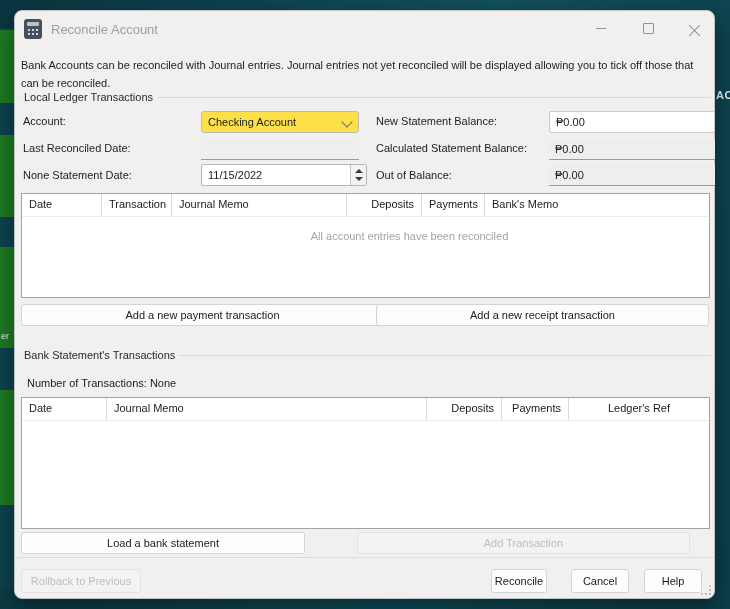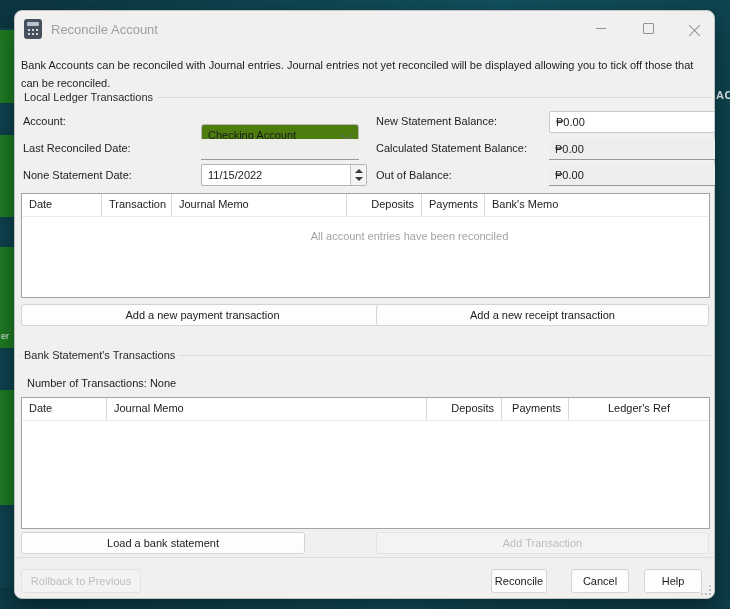--- a/index.html
+++ b/index.html
@@ -40,21 +40,21 @@
   
   .intro{left:6px;top:45px;width:692px;line-height:18px;color:#1d1d1d;}
   
   .group-line{height:0;border-top:1px solid #dadad8;}
   .gl1{left:3px;top:86px;width:693px;} .gl2{left:3px;top:344px;width:693px;}
   .group-label{background:var(--dialog-bg,#f1f0ef);padding:0 4px;color:#2a2a2a;}
   .glab1{left:5px;top:80px;} .glab2{left:5px;top:338px;}
   
   .flabel{color:#1d1d1d;}
   .field{height:20px;line-height:20px;padding-left:6px;}
-  .combo{left:186px;top:113px;width:150px;background:#4d7c0f;border:1px solid #b9b9b9;border-radius:3px;}
+  .combo{left:186px;top:100px;width:150px;background:#fde047;border:1px solid #b9b9b9;border-radius:3px;}
   .combo .chevron{position:absolute;right:7px;top:6px;width:7px;height:7px;border-left:1px solid #707070;border-bottom:1px solid #707070;transform:rotate(-45deg);}
   .readonly-field{background:#eeeeec;border-bottom:1px solid #9a9a9a;}
   .ro-l{left:186px;top:128px;width:152px;}
   .spinfield{left:186px;top:153px;width:142px;background:#fff;border:1px solid #b5b5b5;border-radius:2px;padding-right:16px;}
   .spinner{position:absolute;right:0;top:0;width:15px;height:20px;border-left:1px solid #c6c6c6;background:#f3f3f2;}
   .spin-up,.spin-down{position:absolute;left:4px;width:0;height:0;border-left:4px solid transparent;border-right:4px solid transparent;}
   .spin-up{top:4px;border-bottom:4px solid #3a3a3a;}
   .spin-down{bottom:4px;border-top:4px solid #3a3a3a;}
   .white-field{background:#fff;border:1px solid #c9c9c9;border-radius:2px;}
   .wf-r{left:534px;top:100px;width:158px;}
@@ -70,21 +70,21 @@
   .gcol:last-child{border-right:none;}
   .ralign{text-align:right;} .calign{text-align:center;}
   .t1 .c1{width:80px;} .t1 .c2{width:70px;} .t1 .c3{width:175px;} .t1 .c4{width:75px;} .t1 .c5{width:63px;} .t1 .c6{flex:1;}
   .t2 .c1{width:85px;} .t2 .c2{width:320px;} .t2 .c3{width:75px;} .t2 .c4{width:67px;} .t2 .c5{flex:1;}
   .empty-msg{width:100%;top:36px;text-align:center;color:#a3a3a3;padding-left:44px;}
   
   .btn{box-sizing:border-box;height:22px;background:#fdfdfd;border:1px solid #d4d4d4;border-radius:3px;
        display:flex;align-items:center;justify-content:center;color:#1c1c1c;cursor:default;}
   .btn.disabled{background:#f3f3f2;border-color:#e2e2e1;color:var(--disabled-text,#bdbdbc);}
   .b-pay{left:6px;top:293px;width:363px;} .b-rec{left:361px;top:293px;width:333px;}
-  .b-load{left:6px;top:521px;width:284px;} .b-addtx{left:361px;top:521px;width:333px;}
+  .b-load{left:6px;top:521px;width:284px;} .b-addtx{left:342px;top:521px;width:333px;}
   .counts{top:366px;color:#1d1d1d;}
   .cnt-l{left:12px;} .cnt-r{left:361px;}
   .sep{left:0;top:546px;width:100%;height:0;border-top:1px solid #dcdcda;}
   .foot{height:24px;}
   .b-roll{left:6px;top:558px;width:120px;} .b-reconcile{left:476px;top:558px;width:56px;}
   .b-cancel{left:556px;top:558px;width:58px;} .b-help{left:629px;top:558px;width:58px;}
   .grip{right:3px;bottom:3px;width:9px;height:9px;}
   .grip::before{content:"";position:absolute;right:0;bottom:0;width:2px;height:2px;background:#b9b9b9;
     box-shadow:-4px 0 #b9b9b9,0 -4px #b9b9b9,-4px -4px 0 rgba(185,185,185,.0),-8px 0 #c9c9c9,0 -8px #c9c9c9;}
 </style>

